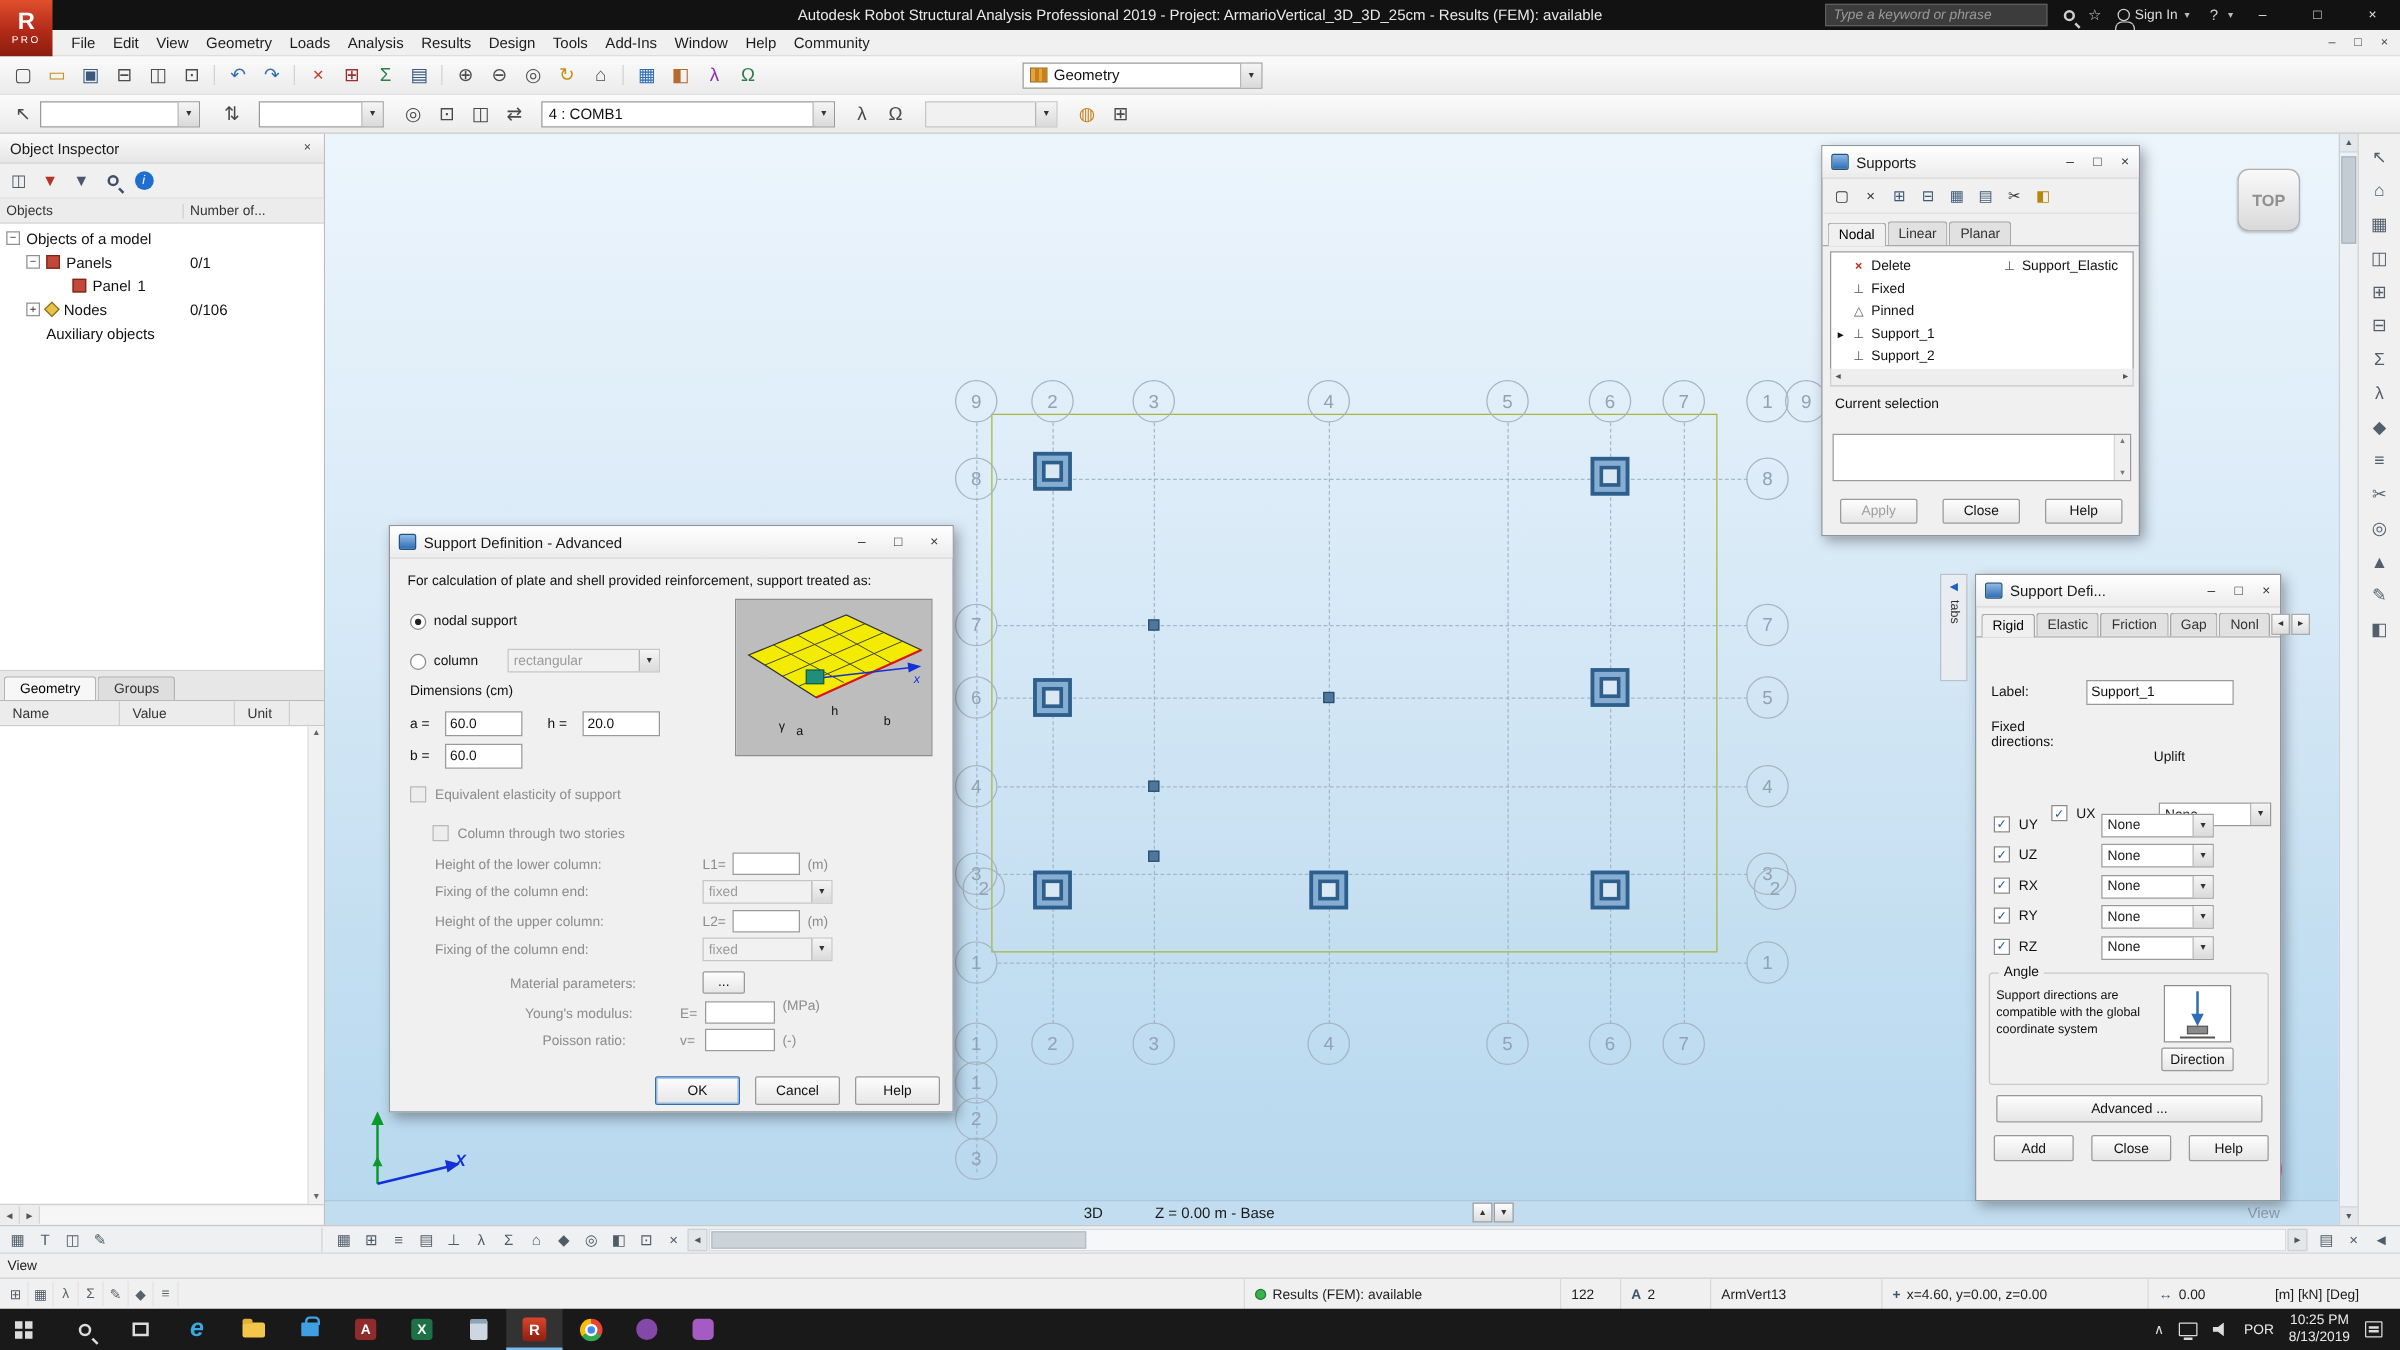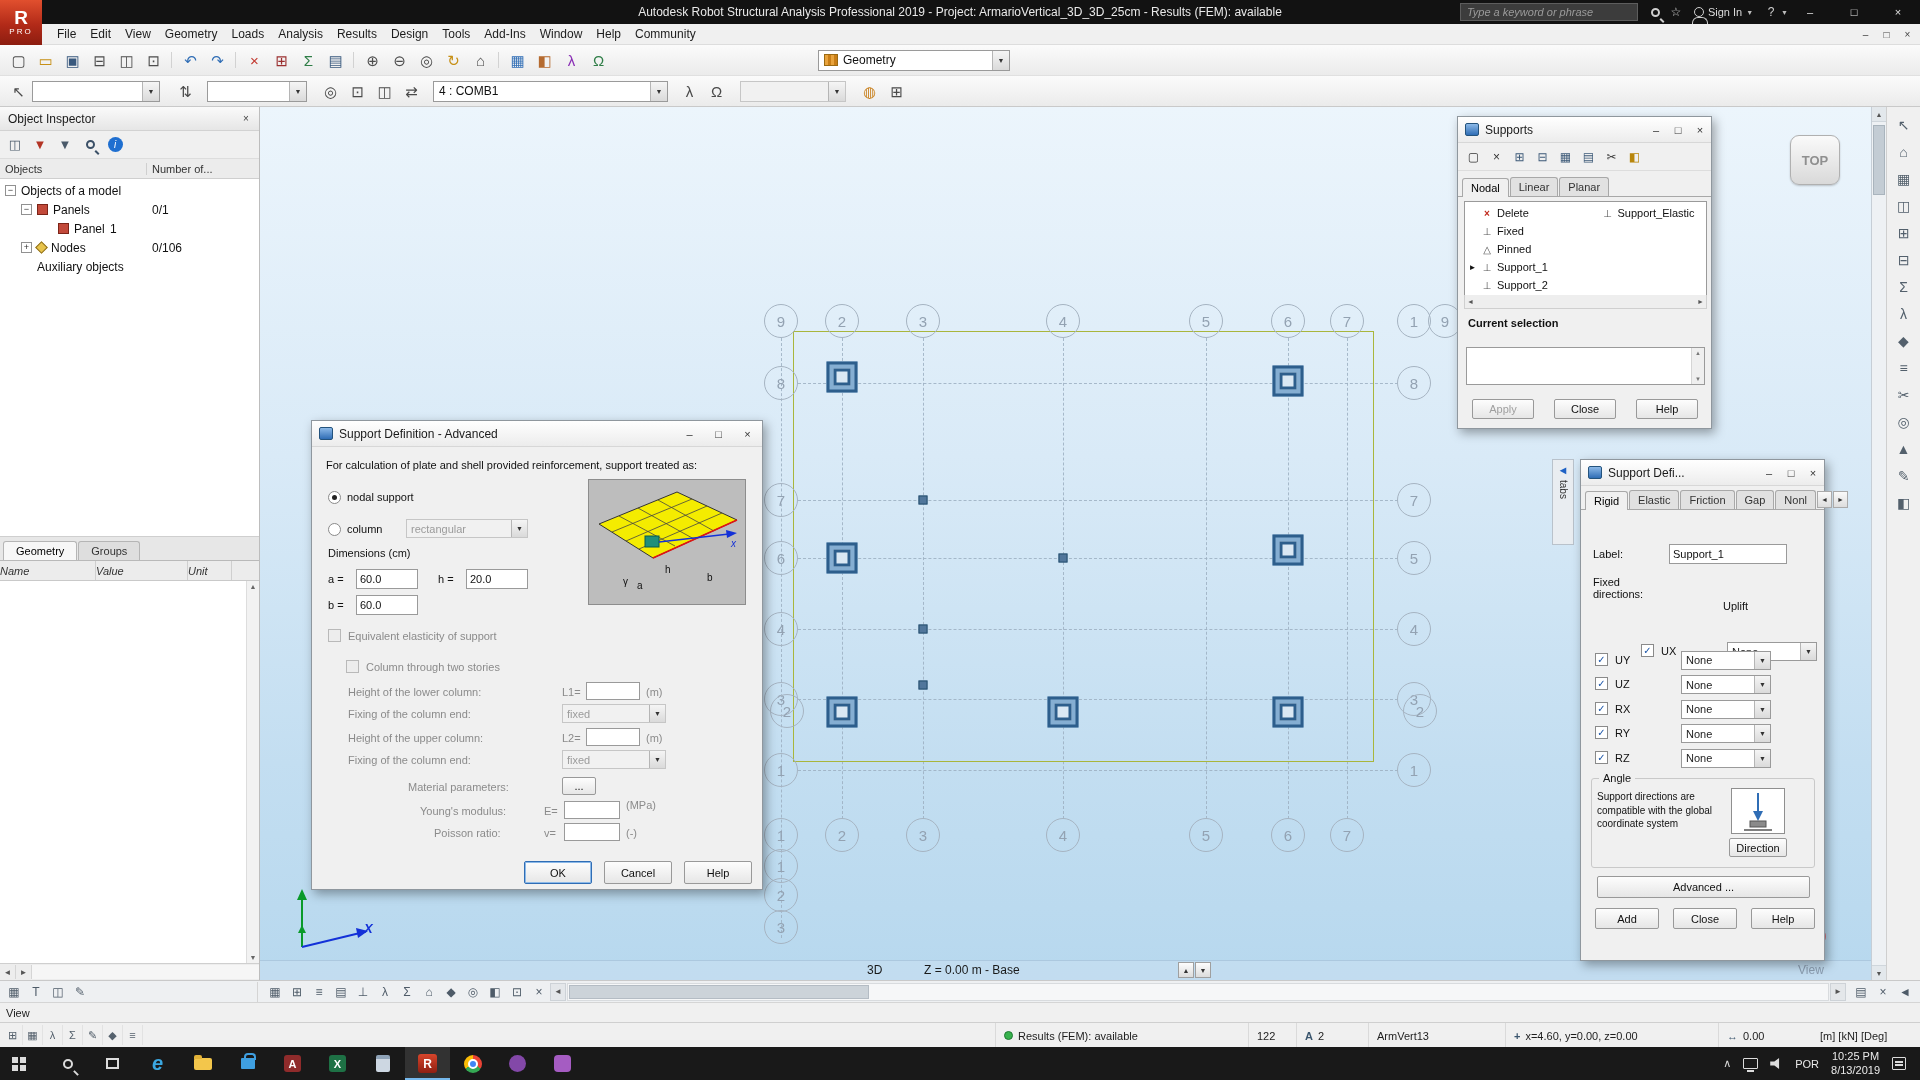--- a/index.html
+++ b/index.html
@@ -69,21 +69,21 @@
 .ticon{width:11px;height:11px;margin-right:5px;display:none;flex:none;}
 .tree-row.pnl .ticon{display:block;background:#c2493a;border:1px solid #7c2418;}
 .tree-row.pnl-leaf .ticon{display:block;background:#c2493a;border:1px solid #7c2418;}
 .tree-row.nds .ticon{display:block;background:#e7c34b;border:1px solid #8d6e1e;transform:rotate(45deg);width:9px;height:9px;}
 .tsub{position:absolute;left:110px;}
 .tcount{position:absolute;left:152px;color:#111;}
 #oi-tabs{height:24px;display:flex;align-items:flex-end;background:#e7e7e7;border-bottom:1px solid #b9b9b9;padding:3px 0 0 3px;gap:1px;}
 .oi-tab{font-size:11px;padding:3px 12px 3px;border:1px solid #b5b5b5;border-bottom:none;background:#dedede;border-radius:3px 3px 0 0;color:#333;}
 .oi-tab.active{background:#f7f7f7;color:#000;}
 #oi-thead{height:20px;display:flex;background:#ececec;border-bottom:1px solid #c9c9c9;font-size:11px;color:#333;align-items:center;}
-#oi-thead .th{border-right:1px solid #cfcfcf;padding-left:0;height:100%;display:flex;align-items:center;font-style:italic;}
+#oi-thead .th{border-right:1px solid #cfcfcf;padding-left:10px;height:100%;display:flex;align-items:center;}
 #oi-tbody{flex:1;background:#fff;position:relative;border-bottom:1px solid #cfcfcf;}
 .slim-scroll{position:absolute;right:0;top:0;bottom:0;width:13px;background:#f2f2f2;border-left:1px solid #ddd;display:flex;flex-direction:column;justify-content:space-between;align-items:center;font-size:7px;color:#666;padding:2px 0;}
 .oi-bottom{height:16px;display:flex;align-items:center;background:#ededed;}
 .oi-bottom button{width:16px;height:14px;font-size:8px;color:#555;border-right:1px solid #d5d5d5;}
 .oi-bottom .trk{flex:1;height:14px;background:#f6f6f6;}
 
 
 #canvas{position:absolute;left:260px;top:0;width:1611px;height:873px;overflow:hidden;background:linear-gradient(180deg,#ecf5fc 0%,#d9eaf7 40%,#c3def1 75%,#b7d8ee 100%);}
 .vline{position:absolute;left:var(--x);top:var(--y);height:var(--h);width:0;border-left:1px dashed #9db0c2;opacity:.85;}
 .hline{position:absolute;left:var(--x);top:var(--y);width:var(--w);height:0;border-top:1px dashed #9db0c2;opacity:.85;}
@@ -892,21 +892,21 @@
             <span class="pmark"></span>
             <span class="picon">⊥</span>
             <span>Support_Elastic</span>
           </div>
       </div>
     </div>
     <div id="plist-hscroll">
       <span>◄</span>
       <span>►</span>
     </div>
-    <span class="lb" style="left:10px;top:200px;font-weight:bold;">Current selection</span>
+    <span class="lb" style="left:10px;top:200px;">Current selection</span>
     <div id="cursel-box">
       <span class="mini-sb">
         <span>▲</span>
         <span>▼</span>
       </span>
     </div>
     <button class="btn dis" style="left:14px;top:282px;width:62px;height:20px;">Apply</button>
     <button class="btn" style="left:96px;top:282px;width:62px;height:20px;">Close</button>
     <button class="btn" style="left:178px;top:282px;width:62px;height:20px;">Help</button>
   </div>

